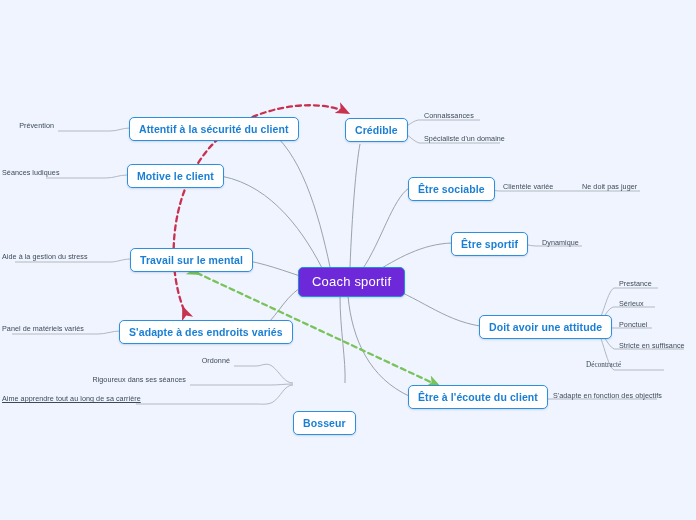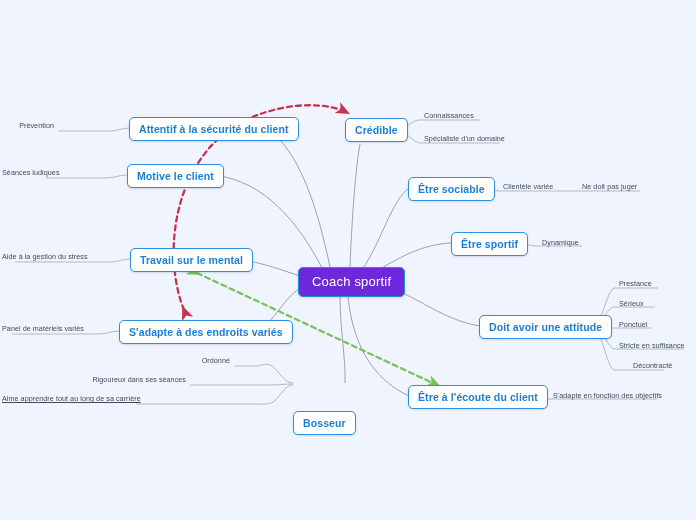--- a/index.html
+++ b/index.html
@@ -194,17 +194,17 @@
   <div class="node leaf right" style="left:540px; top:239px;">Dynamique</div>
 
   <div class="node leaf right" style="left:617px; top:280px;">Prestance</div>
 
   <div class="node leaf right" style="left:617px; top:300px;">Sérieux</div>
 
   <div class="node leaf right" style="left:617px; top:321px;">Ponctuel</div>
 
   <div class="node leaf right" style="left:617px; top:342px;">Stricte en suffisance</div>
 
-  <div class="node leaf right" style="left:631px; top:362px;">Décontracté</div>
+  <div class="node leaf right" style="left:584px; top:362px;font-family:Liberation Serif, serif;">Décontracté</div>
 
   <div class="node leaf right" style="left:551px; top:392px;">S'adapte en fonction des objectifs</div>
 
 </div>
 
 </body></html>

